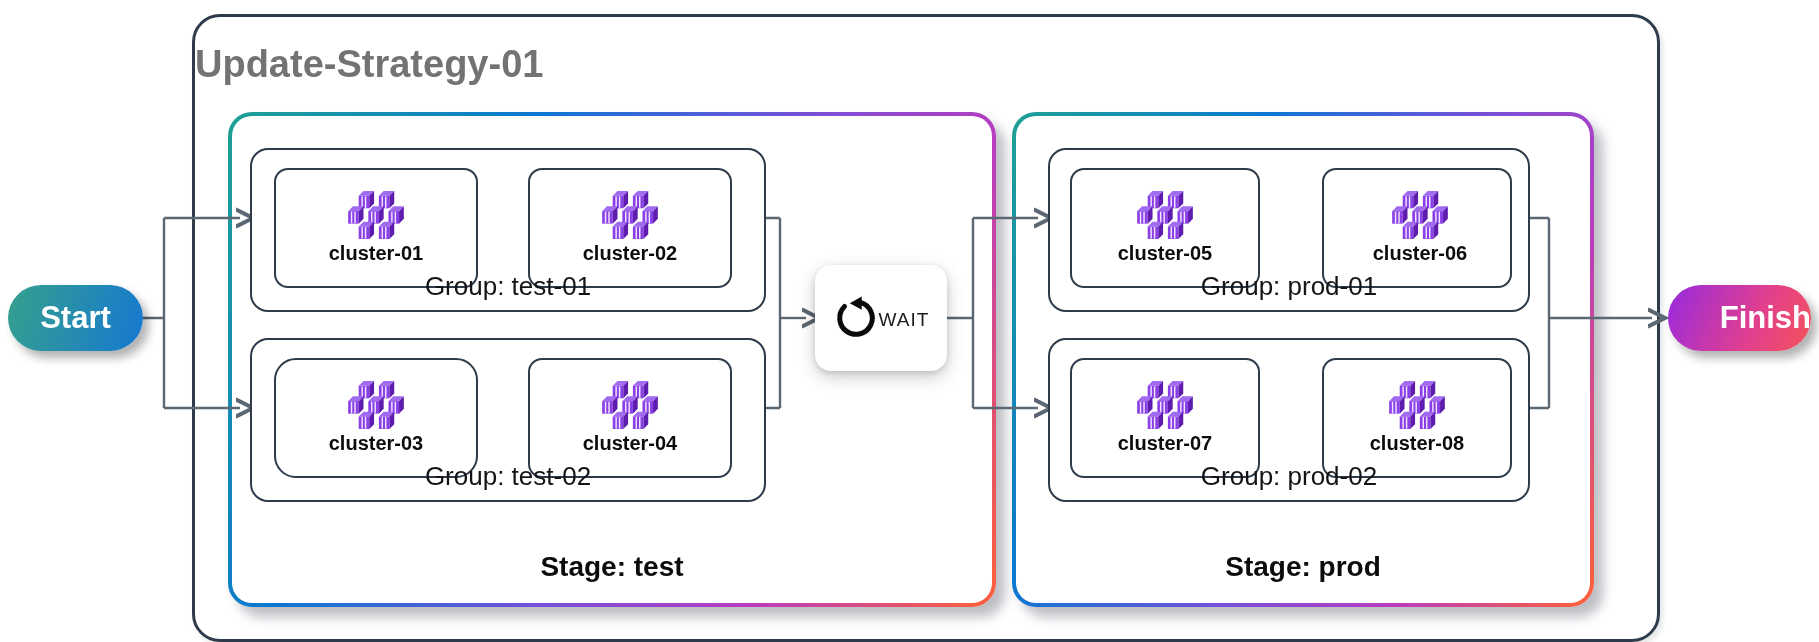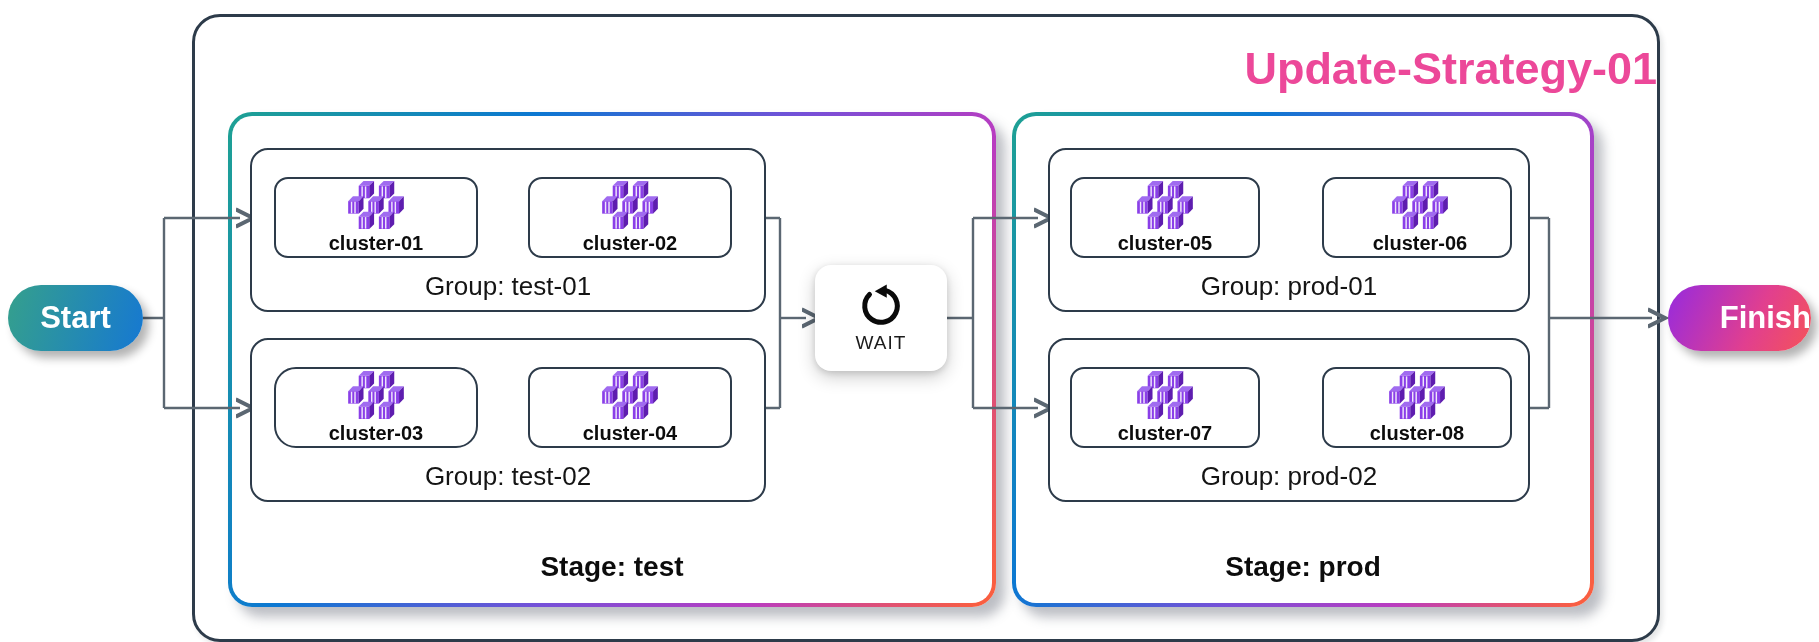--- a/index.html
+++ b/index.html
@@ -7,22 +7,22 @@
     position:relative;width:1819px;height:642px;background:#fff;overflow:hidden;
     font-family:"Liberation Sans","DejaVu Sans",sans-serif;
   }
   
   .container{
     position:absolute;left:192px;top:14px;width:1462px;height:622px;
     border:3px solid #2d3b4a;border-radius:28px;background:transparent;
     box-shadow:3px 4px 5px rgba(40,50,60,0.12);
   }
   .title{
-    position:absolute;left:0;top:26px;width:100%;text-align:right;
-    font-size:45px;font-weight:700;color:#ec4899;letter-spacing:0;
+    position:absolute;left:0;top:26px;width:100%;text-align:left;
+    font-size:38px;font-weight:700;color:#737373;letter-spacing:0;
   }
   
   .stage{
     position:absolute;border-radius:24px;padding:0;
     background:linear-gradient(118deg,#1ea193 0%,#0c78d2 30%,#7650d8 56%,#b93cc0 76%,#f95e41 98%);
     box-shadow:9px 10px 12px rgba(80,85,100,0.38);
   }
   .stage-inner{position:absolute;inset:4px;background:#fff;border-radius:20px;}
   .stage-test{left:228px;top:112px;width:768px;height:495px;}
   .stage-prod{left:1012px;top:112px;width:582px;height:495px;}
@@ -34,32 +34,32 @@
   .group{
     position:absolute;height:164px;background:#fff;
     border:2.5px solid #2d3b4a;border-radius:18px;box-sizing:border-box;
   }
   .group-label{
     position:absolute;left:0;bottom:8px;width:100%;text-align:center;
     font-size:26px;font-weight:400;color:#141414;
   }
   
   .cluster{
-    position:absolute;top:18px;height:81px;background:#fff;
+    position:absolute;top:18px;height:120px;background:#fff;
     border:2.5px solid #2d3b4a;border-radius:14px;box-sizing:border-box;
-    display:flex;flex-direction:column;align-items:center;justify-content:center;margin-top:9px;
+    display:flex;flex-direction:column;align-items:center;justify-content:center;
   }
   .cluster-icon{width:58px;height:48px;display:block;margin-bottom:3px;}
   .cluster-label{font-size:20px;font-weight:700;color:#0c0c0c;}
   
   .wait-node{
     position:absolute;left:815px;top:265px;width:132px;height:106px;
     background:#fff;border-radius:16px;
     box-shadow:0 6px 18px rgba(0,0,0,0.20),0 2px 6px rgba(0,0,0,0.12);
-    display:flex;flex-direction:column;align-items:center;justify-content:center;
+    display:flex;flex-direction:row;align-items:center;justify-content:center;
   }
   .wait-icon{width:46px;height:46px;display:block;}
   .wait-label{font-size:19px;font-weight:500;color:#1b1b1b;letter-spacing:1px;margin-top:3px;}
   
   .pill{
     position:absolute;top:285px;height:66px;border-radius:33px;
     display:flex;align-items:center;justify-content:center;
     color:#fff;font-size:31px;font-weight:700;
     box-shadow:6px 7px 10px rgba(0,0,0,0.30);
   }

